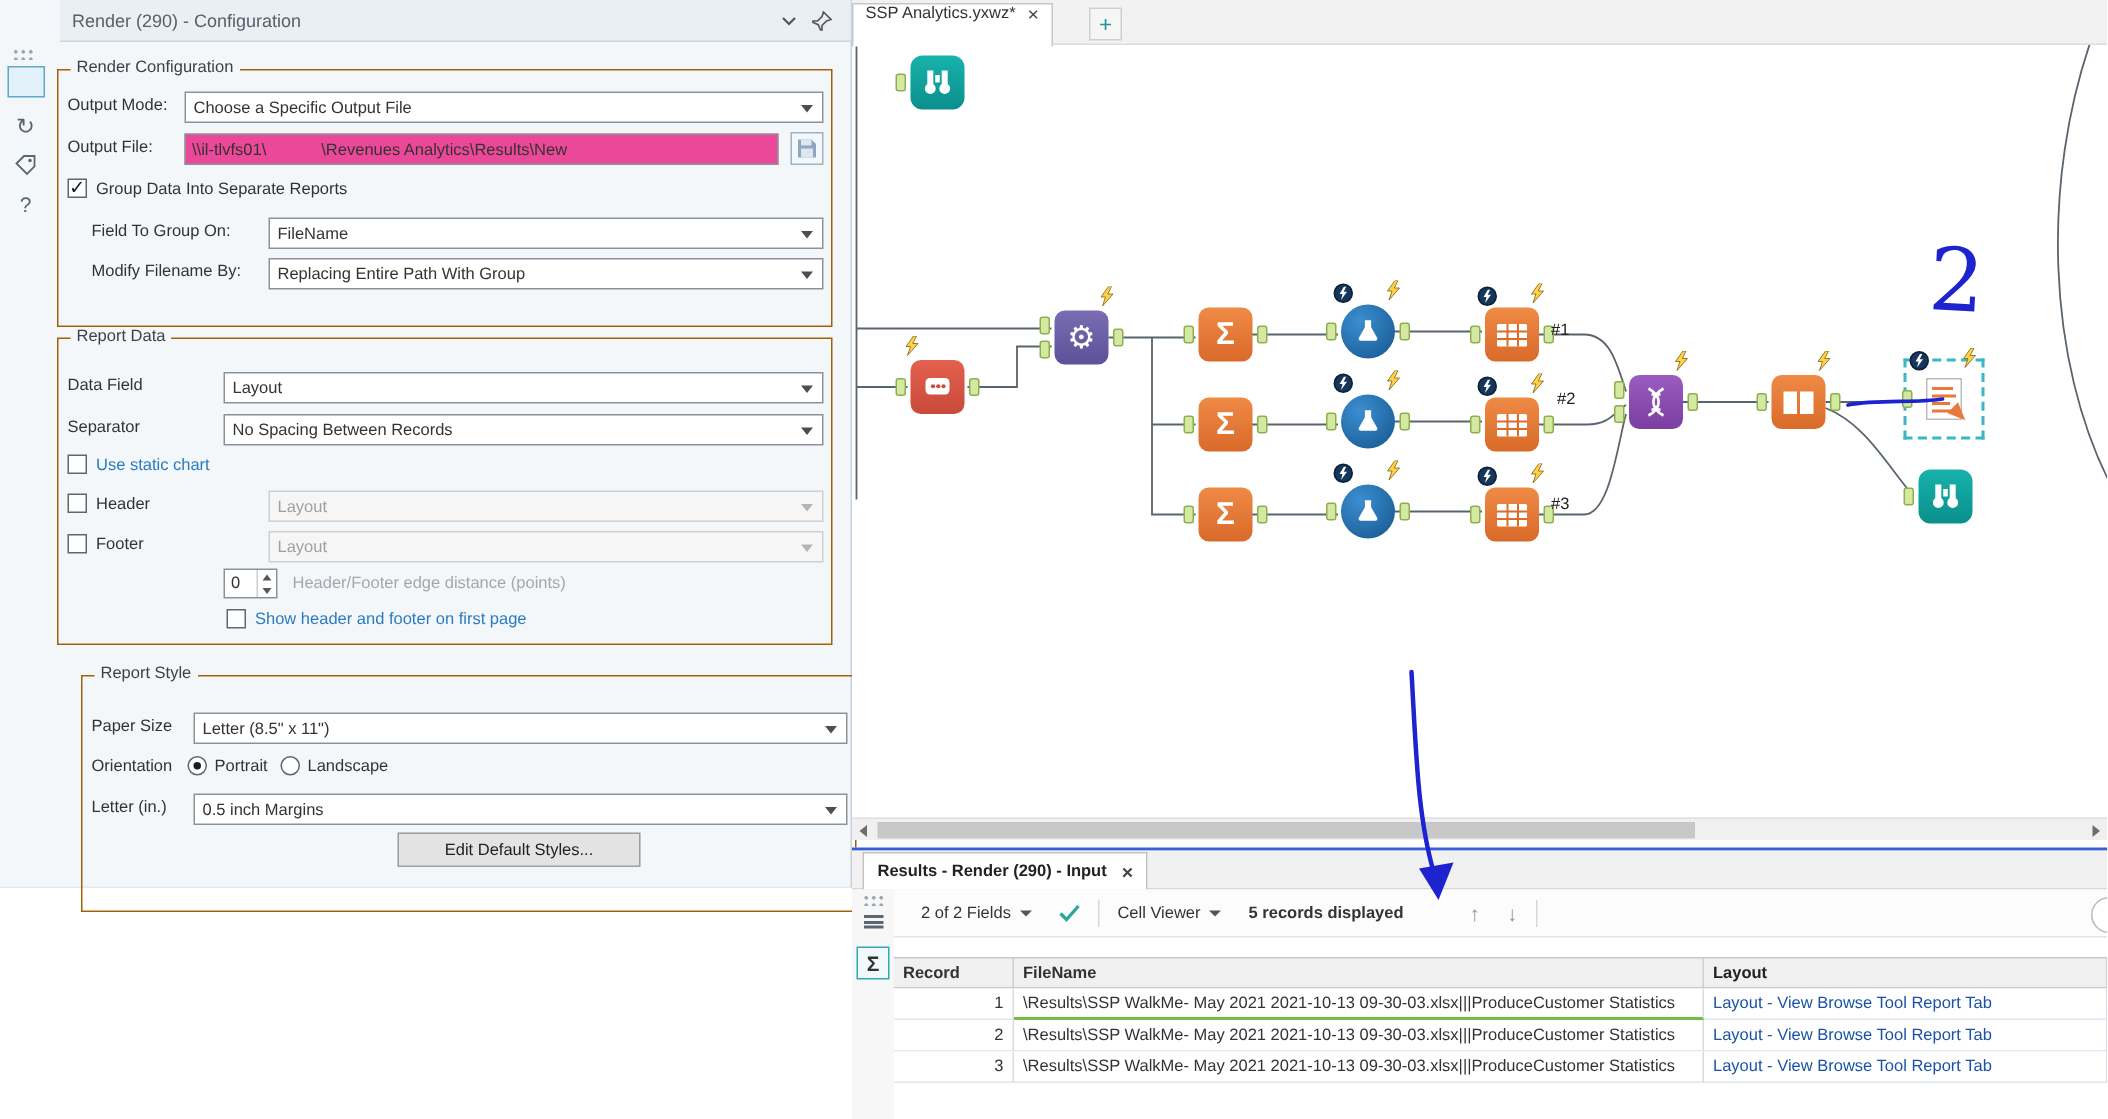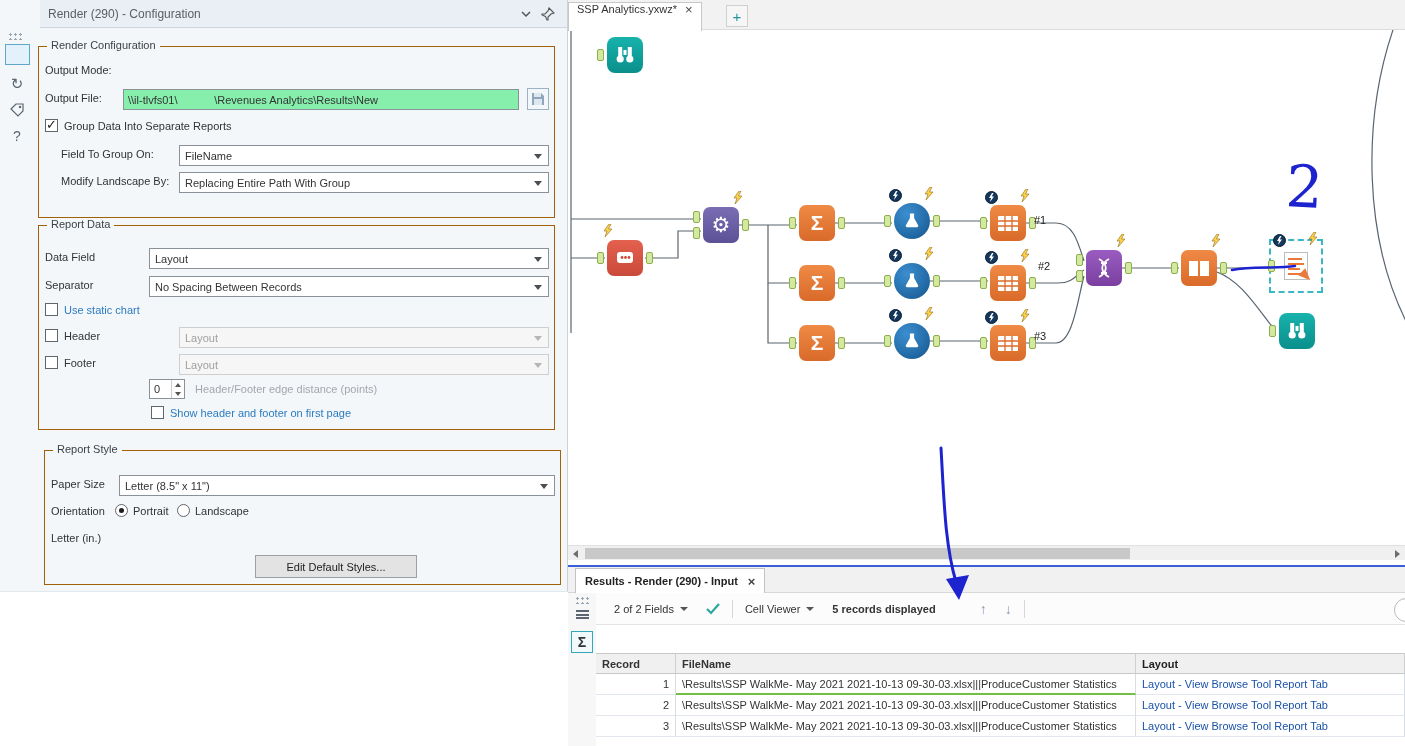--- a/index.html
+++ b/index.html
@@ -32,21 +32,21 @@
   .flabel.blue { color:#2b7bc0; }
 
   .sel { position:absolute; height:21px; background:#fff; border:1px solid #8a9199; display:flex;
          align-items:center; padding:0 18px 0 5px; overflow:hidden; }
   .sel-v { white-space:nowrap; overflow:hidden; }
   .chev { position:absolute; right:6px; top:8px; width:0; height:0;
           border-left:4px solid transparent; border-right:4px solid transparent; border-top:5px solid #4a4f54; }
   .sel.disabled { background:#f6f6f6; border-color:#cfcfcf; color:#a0a0a0; }
   .sel.disabled .chev { border-top-color:#b5b5b5; }
 
-  .txt { position:absolute; height:21px; border:1px solid #8a9199; background:#86efac; padding:0 4px;
+  .txt { position:absolute; height:21px; border:1px solid #8a9199; background:#ec4899; padding:0 4px;
          font:11px "Liberation Sans","DejaVu Sans",sans-serif; color:#333; }
   .iconbtn { position:absolute; width:22px; height:22px; border:1px solid #9fb2c4; background:#f2f7fb;
              display:flex; align-items:center; justify-content:center; }
 
   .cb { position:absolute; width:13px; height:13px; border:1px solid #61666b; background:#fff; }
   .cb.checked::after { content:"✓"; position:absolute; left:0px; top:-3px; font-size:13px; color:#1c1c1c; }
   .radio { position:absolute; width:13px; height:13px; border:1px solid #61666b; border-radius:50%; background:#fff; }
   .radio.sel2::after { content:""; position:absolute; left:3px; top:3px; width:5px; height:5px; border-radius:50%; background:#1c1c1c; }
 
   .spin { position:absolute; width:36px; height:20px; border:1px solid #8a9199; background:#fff; }
@@ -118,21 +118,21 @@
   .res-toolbar { position:absolute; left:28px; right:0; top:26px; height:32px; background:#fcfcfc;
                  border-bottom:1px solid #e4e4e4; display:flex; align-items:center; gap:6px; padding:0 12px; }
   .tb-item { display:flex; align-items:center; gap:6px; padding:3px 6px; color:#333; }
   .caret { width:0; height:0; border-left:4px solid transparent; border-right:4px solid transparent; border-top:4px solid #555; }
   .tb-sep { width:1px; height:18px; background:#d8d8d8; }
   .tb-bold { font-weight:bold; }
   .tb-arrow { font-size:14px; color:#8599ad; padding:0 6px; }
   .cut-circle { position:absolute; right:-13px; top:5px; width:24px; height:24px; border:1px solid #b9b9b9;
                 border-radius:50%; background:#fff; }
 
-  .grid { position:absolute; left:28px; top:86px; width:809px;text-align:right; }
+  .grid { position:absolute; left:28px; top:71px; width:809px;text-align:right; }
   .grid-row { display:flex; height:21px; }
   .gc { border-right:1px solid #d8dde3; border-bottom:1px solid #e2e7ee; padding:0 6px; display:flex; align-items:center;
         overflow:hidden; white-space:nowrap; background:#fff; }
   .grid-row.hdr .gc { background:#f0f0f0; border-right:1px solid #cfcfcf; border-bottom:1px solid #c9c9c9;
                       border-top:1px solid #c9c9c9; font-weight:bold; }
   .c-rec { width:80px; justify-content:flex-end; }
   .grid-row.hdr .c-rec { justify-content:flex-start; }
   .c-file { width:460px; }
   .c-lay { width:269px; color:#1a52a8; }
   .grid-row.hdr .c-lay { color:#222; }
@@ -178,37 +178,41 @@
           </svg>
       </span>
       <span class="rail-btn" style="top:96px">
           <span class="qmark">?</span>
         </span>
     </div>
 
     <div class="group" style="left:38px; top:46px; width:517px; height:172px">
       <span class="group-title">Render Configuration</span>
       <span class="flabel" style="left:6px; top:17px">Output Mode:</span>
+      <div class="sel" style="left:84px; top:14px; width:426px">
+        <span class="sel-v">Choose a Specific Output File</span>
+        <span class="chev"></span>
+      </div>
       <span class="flabel" style="left:6px; top:45px">Output File:</span>
       <input class="txt" style="left: 84px; top: 42px; width: 396px;" value="\\il-tlvfs01\            \Revenues Analytics\Results\New">
       <span class="iconbtn" style="left:488px; top:41px">
         <svg width="14" height="14" viewBox="0 0 14 14">
             <path d="M1 1 H10 L13 4 V13 H1 Z" fill="#8fa6bd" stroke="#5f7florida" stroke-width="0"></path>
             <rect x="3" y="1" width="7" height="4" fill="#dce7f0"></rect>
             <rect x="3" y="7" width="8" height="6" fill="#dce7f0"></rect>
           </svg>
       </span>
       <span class="cb checked" style="left:6px; top:72px"></span>
       <span class="flabel" style="left:25px; top:73px">Group Data Into Separate Reports</span>
       <span class="flabel" style="left:22px; top:101px">Field To Group On:</span>
       <div class="sel" style="left:140px; top:98px; width:370px">
         <span class="sel-v">FileName</span>
         <span class="chev"></span>
       </div>
-      <span class="flabel" style="left:22px; top:128px">Modify Landscape By:</span>
+      <span class="flabel" style="left:22px; top:128px">Modify Filename By:</span>
       <div class="sel" style="left:140px; top:125px; width:370px">
         <span class="sel-v">Replacing Entire Path With Group</span>
         <span class="chev"></span>
       </div>
     </div>
 
     <div class="group" style="left:38px; top:225px; width:517px; height:205px">
       <span class="group-title">Report Data</span>
       <span class="flabel" style="left:6px; top:25px">Data Field</span>
       <div class="sel" style="left:110px; top:22px; width:400px">
@@ -243,33 +247,37 @@
             <i>
               <span class="tri-d"></span>
             </i>
           </span>
       </div>
       <span class="flabel gray" style="left:156px; top:157px">Header/Footer edge distance (points)</span>
       <span class="cb" style="left:112px; top:180px"></span>
       <span class="flabel blue" style="left:131px; top:181px">Show header and footer on first page</span>
     </div>
 
-    <div class="group" style="left:44px; top:450px; width:517px; height:135px">
+    <div class="group" style="left:54px; top:450px; width:517px; height:158px">
       <span class="group-title">Report Style</span>
       <span class="flabel" style="left:6px; top:27px">Paper Size</span>
       <div class="sel" style="left:74px; top:24px; width:436px">
         <span class="sel-v">Letter (8.5" x 11")</span>
         <span class="chev"></span>
       </div>
       <span class="flabel" style="left:6px; top:54px">Orientation</span>
       <span class="radio sel2" style="left:70px; top:53px"></span>
       <span class="flabel" style="left:88px; top:54px">Portrait</span>
       <span class="radio" style="left:132px; top:53px"></span>
       <span class="flabel" style="left:150px; top:54px">Landscape</span>
       <span class="flabel" style="left:6px; top:81px">Letter (in.)</span>
+      <div class="sel" style="left:74px; top:78px; width:436px">
+        <span class="sel-v">0.5 inch Margins</span>
+        <span class="chev"></span>
+      </div>
       <div class="btn" style="left:210px; top:104px; width:162px; height:23px">
         <span>Edit Default Styles...</span>
       </div>
     </div>
   </div>
 
   <div class="canvas-area">
     <div class="tabbar">
       <div class="tab">
         <span>SSP Analytics.yxwz*</span>

